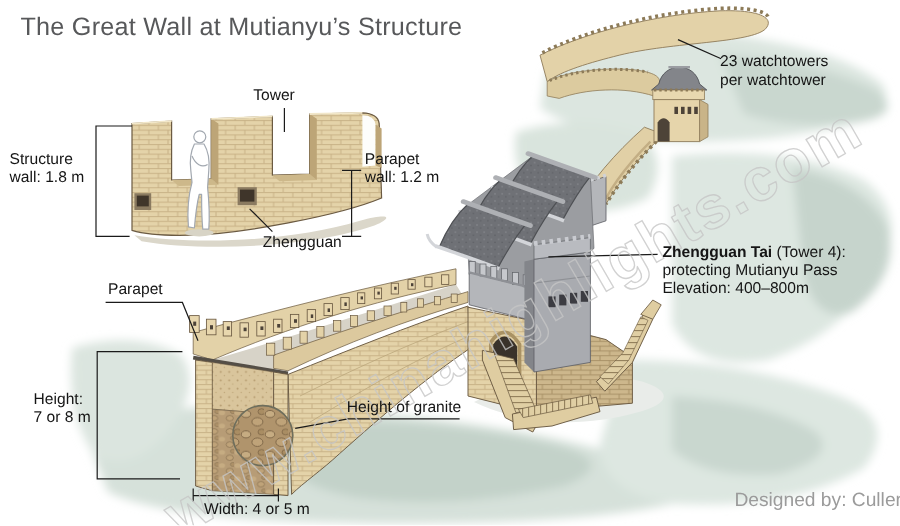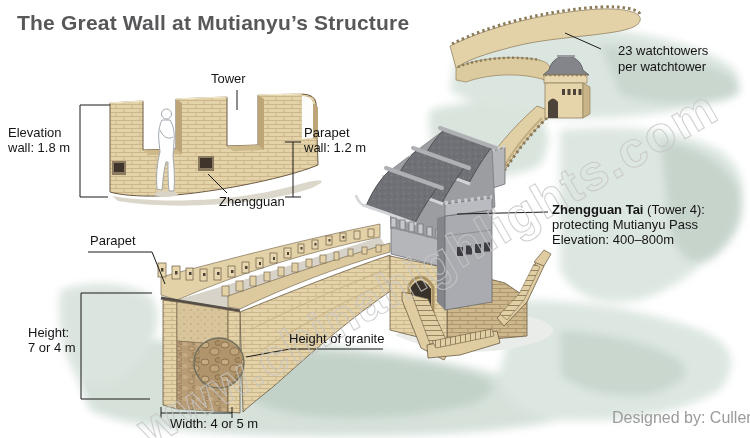--- a/index.html
+++ b/index.html
@@ -1,20 +1,20 @@
 <!DOCTYPE html>
 <html><head>
 <meta charset="utf-8">
 <style>
   html,body{margin:0;padding:0;background:#fff;}
   .stage{position:relative;width:750px;height:438px;background:#fff;overflow:hidden;
          font-family:"Liberation Sans",sans-serif;}
   .stage svg{position:absolute;left:0;top:0;}
   .lbl{position:absolute;font-size:13px;line-height:15px;color:#151515;white-space:nowrap;}
-  .title{font-size:21px;font-weight:bold;color:#57585a;letter-spacing:.2px;}
+  .title{font-size:21px;font-weight:normal;color:#57585a;letter-spacing:.2px;}
   .credit{font-size:16px;color:#9b9b9b;}
   .wm-text{font-weight:bold;letter-spacing:2px;}
   .note{line-height:15.5px;}
 </style>
 </head>
 <body>
 
 <div class="stage">
 
 <svg width="750" height="438" viewBox="0 0 750 438">
@@ -252,29 +252,29 @@
   <path d="M161 407 V418 M161 413 H232 M232 407 V418"></path>
   <path d="M565 33 L601 49"></path>
   <path d="M457 214 L548 212"></path>
 </g>
 
 <text class="wm-text" x="150" y="448" transform="rotate(-30 150 448)" font-size="50" fill="none" stroke="#c6c6c6" stroke-width="1.1" opacity=".8" font-family="Liberation Sans, sans-serif">www.chinahighlights.com</text>
 </svg>
 
 <div class="lbl title" style="left:17px;top:15px">The Great Wall at Mutianyu’s Structure</div>
 
-<div class="lbl note" style="left:618px;top:43px">
+<div class="lbl note" style="left:600px;top:43px">
   <div>23 watchtowers</div>
   <div>per watchtower</div>
 </div>
 
 <div class="lbl" style="left:211px;top:71px">Tower</div>
 
 <div class="lbl" style="left:8px;top:125px">
-  <div>Elevation</div>
+  <div>Structure</div>
   <div>wall: 1.8 m</div>
 </div>
 
 <div class="lbl" style="left:304px;top:125px">
   <div>Parapet</div>
   <div>wall: 1.2 m</div>
 </div>
 
 <div class="lbl" style="left:219px;top:194px">Zhengguan</div>
 
@@ -283,21 +283,21 @@
 <div class="lbl" style="left:552px;top:202px">
   <div>
     <b>Zhengguan Tai</b><span> (Tower 4):</span>
   </div>
   <div>protecting Mutianyu Pass</div>
   <div>Elevation: 400–800m</div>
 </div>
 
 <div class="lbl" style="left:28px;top:325px">
   <div>Height:</div>
-  <div>7 or 4 m</div>
+  <div>7 or 8 m</div>
 </div>
 
 <div class="lbl" style="left:289px;top:331px">Height of granite</div>
 
 <div class="lbl" style="left:170px;top:416px">Width: 4 or 5 m</div>
 
 <div class="lbl credit" style="left:612px;top:410px">Designed by: Cullen Chen</div>
 
 </div>
 

